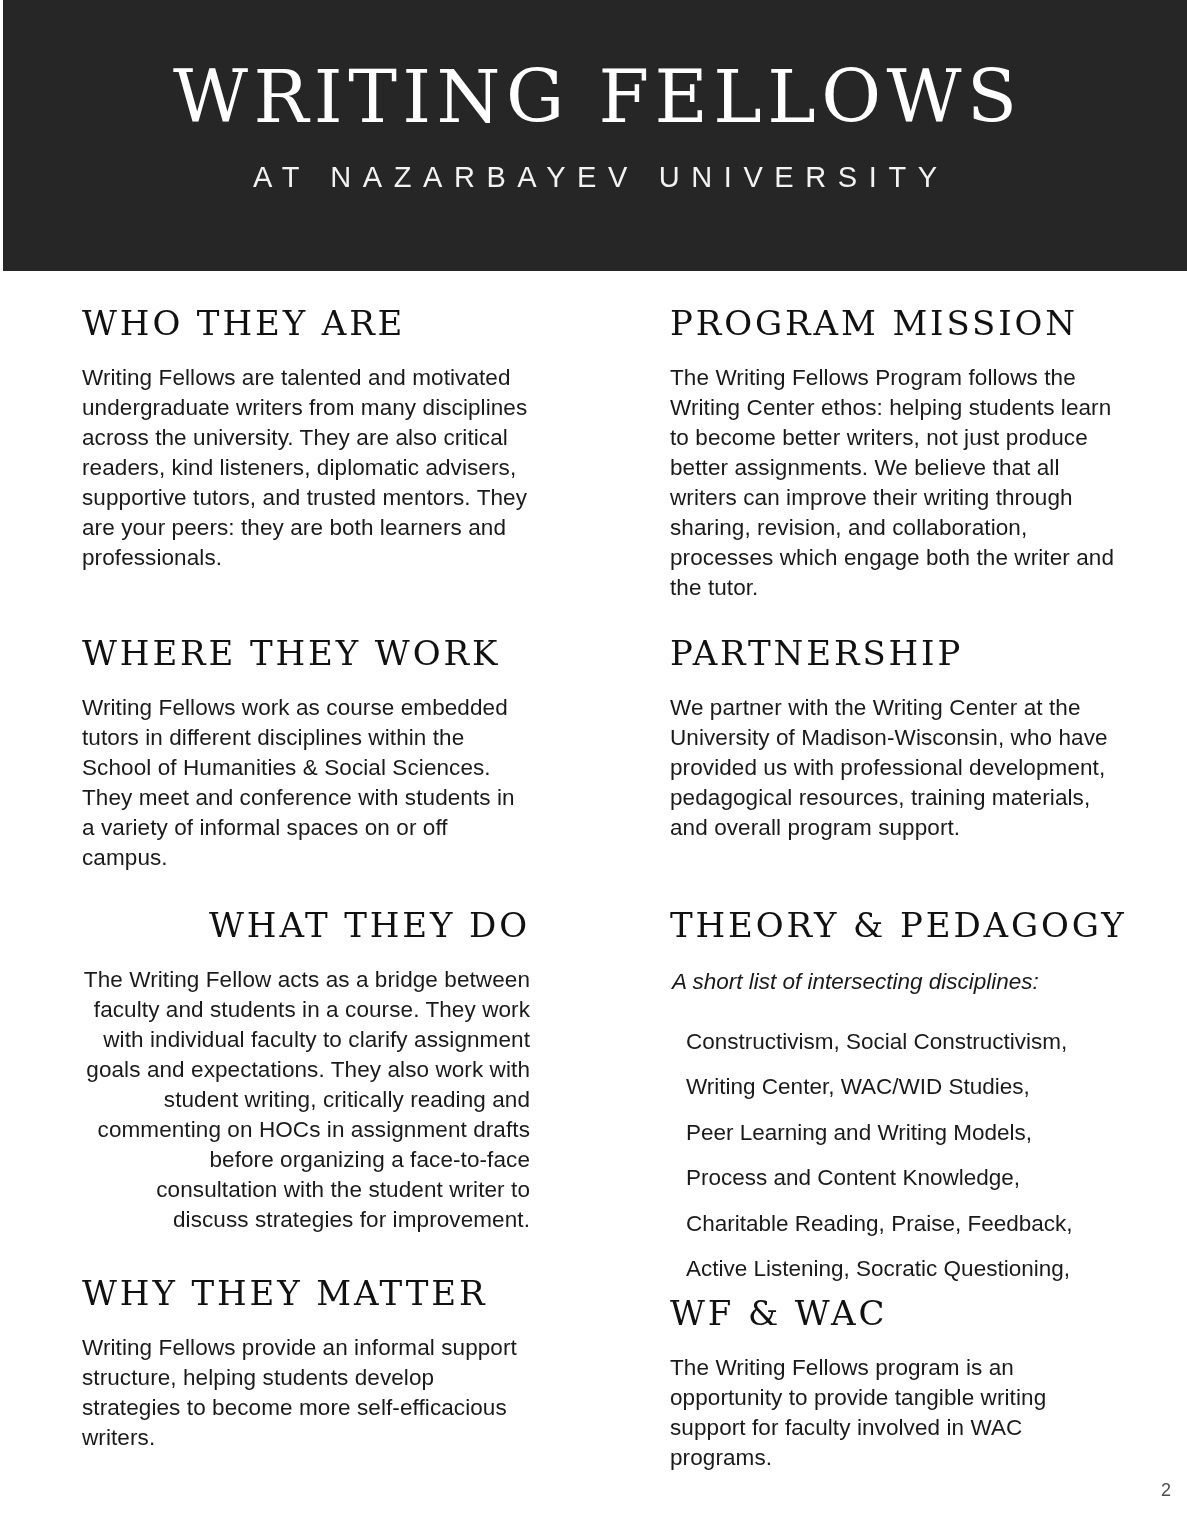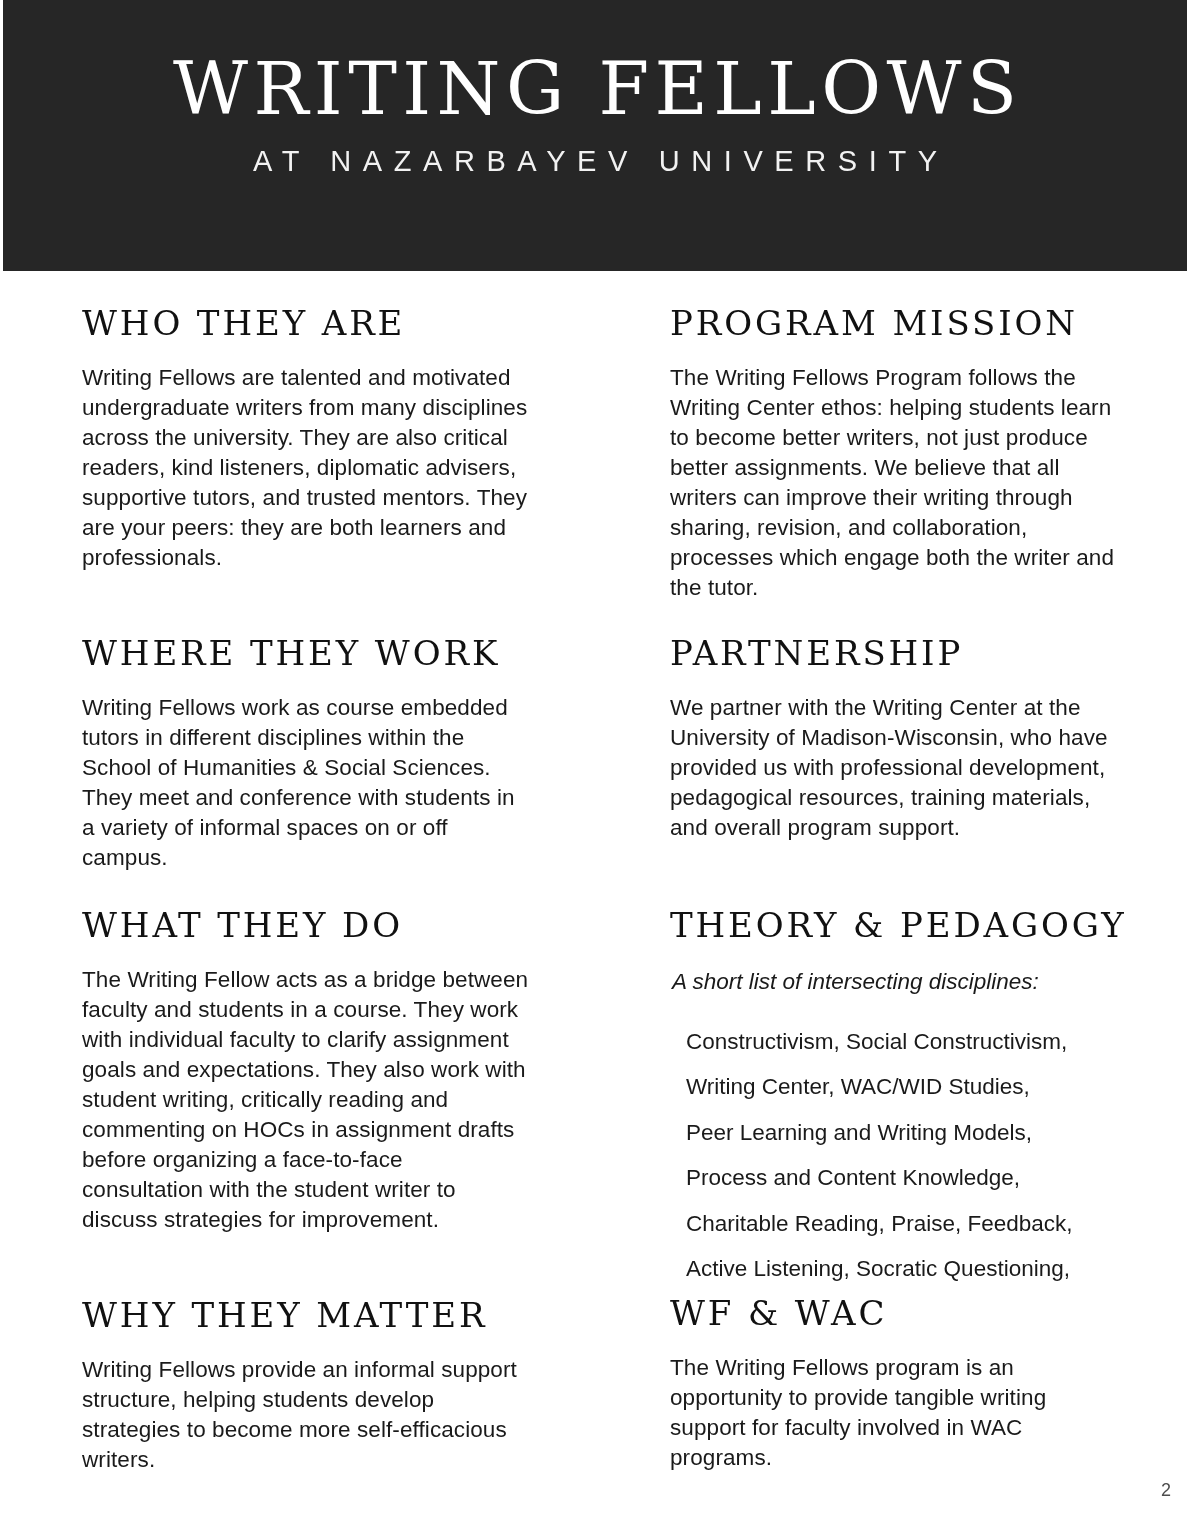--- a/index.html
+++ b/index.html
@@ -22,21 +22,21 @@
     position: absolute;
     left: 3px;
     top: 0;
     width: 1184px;
     height: 271px;
     background: #262626;
     text-align: center;
     box-sizing: border-box;
   }
   .doc-title {
-    margin: 0;
+    margin: 8px;
     padding-top: 52px;
     color: #ffffff;
     font-family: "DejaVu Serif", "Liberation Serif", serif;
     font-weight: 400;
     font-size: 73px;
     line-height: 1.0;
     letter-spacing: 0.075em;
     text-indent: 0.075em;
     white-space: nowrap;
   }
@@ -140,27 +140,27 @@
       <div class="gap-head"></div>
       <div class="section-body">Writing Fellows are talented and motivated undergraduate writers from many disciplines across the university. They are also critical readers, kind listeners, diplomatic advisers, supportive tutors, and trusted mentors. They are your peers: they are both learners and professionals.</div>
     </div>
 
     <div class="section" style="position:absolute; top:364px; left:0; width:448px;">
       <div class="section-heading">WHERE THEY WORK</div>
       <div class="gap-head"></div>
       <div class="section-body">Writing Fellows work as course embedded tutors in different disciplines within the School of Humanities &amp; Social Sciences. They meet and conference with students in a variety of informal spaces on or off campus.</div>
     </div>
 
-    <div class="section" style="position:absolute; top:636px; left:0; width:448px;">
+    <div class="section" style="position:absolute; top:636px; left:0; width:448px;text-align:right;">
       <div class="section-heading">WHAT THEY DO</div>
       <div class="gap-head"></div>
       <div class="section-body">The Writing Fellow acts as a bridge between faculty and students in a course. They work with individual faculty to clarify assignment goals and expectations. They also work with student writing, critically reading and commenting on HOCs in assignment drafts before organizing a face-to-face consultation with the student writer to discuss strategies for improvement.</div>
     </div>
 
-    <div class="section" style="position:absolute; top:1026px; left:0; width:448px;">
+    <div class="section" style="position:absolute; top:1004px; left:0; width:448px;">
       <div class="section-heading">WHY THEY MATTER</div>
       <div class="gap-head"></div>
       <div class="section-body">Writing Fellows provide an informal support structure, helping students develop strategies to become more self-efficacious writers.</div>
     </div>
 
   </div>
 
   <div class="col col-right">
 
     <div class="section" style="position:absolute; top:34px; left:0; width:445px;">

